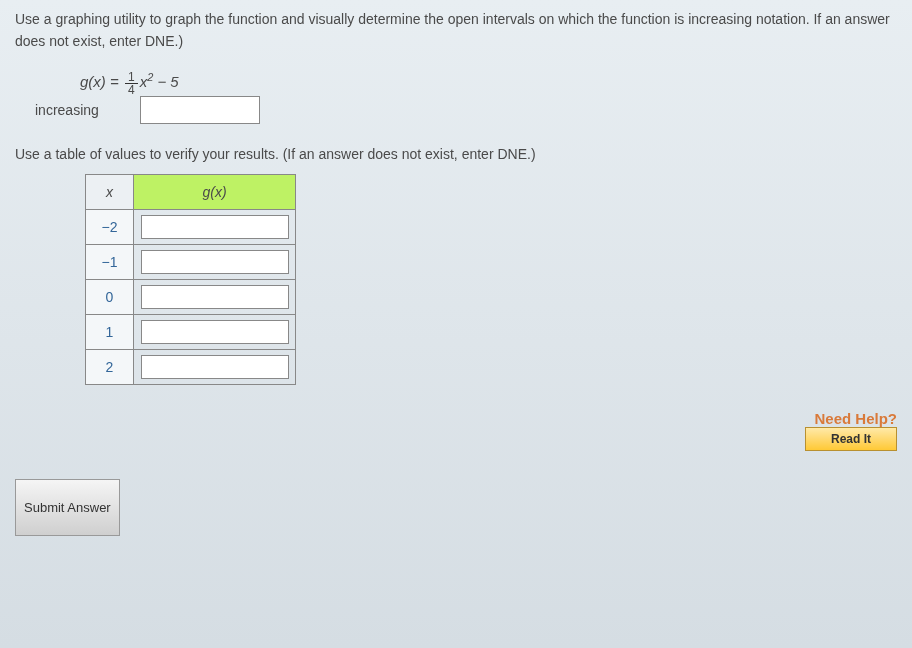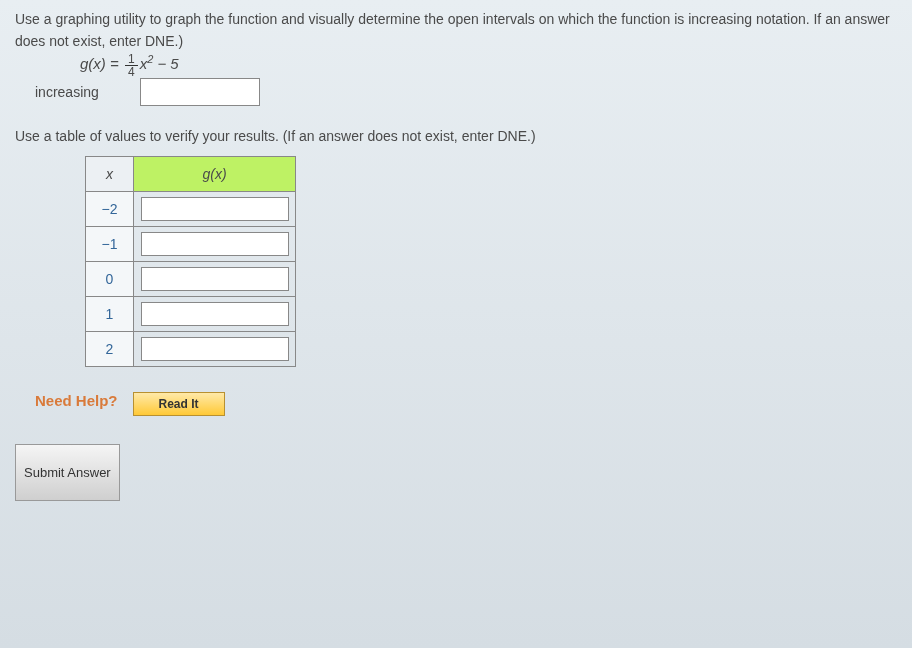--- a/index.html
+++ b/index.html
@@ -13,20 +13,21 @@
       background: linear-gradient(180deg, #e8eef2 0%, #d5dde3 100%);
       width: 912px;
       height: 648px;
       color: #4a4a4a;
       font-size: 14px;
       padding: 8px 15px;
       overflow: hidden;
     }
     .instructions {
       line-height: 1.6;
+      margin-bottom: 18px;
     }
     .equation {
       margin-left: 65px;
       font-style: italic;
       font-size: 15px;
     }
     .fraction {
       display: inline-block;
       vertical-align: middle;
       text-align: center;
@@ -110,22 +111,22 @@
       width: 148px;
       height: 24px;
       border: 1px solid #888;
       background: #fff;
       padding: 0 5px;
     }
     .help-row {
       margin-top: 22px;
       margin-left: 20px;
       display: flex;
-      align-items: flex-start;
-      gap: 15px;
+      align-items: flex-end;
+      flex-direction: column;
     }
     .need-help {
       color: #d97a3a;
       font-weight: bold;
       font-size: 15px;
     }
     .read-it-btn {
       background: linear-gradient(180deg, #ffe9a8 0%, #ffc936 100%);
       border: 1px solid #b89030;
       width: 92px;

